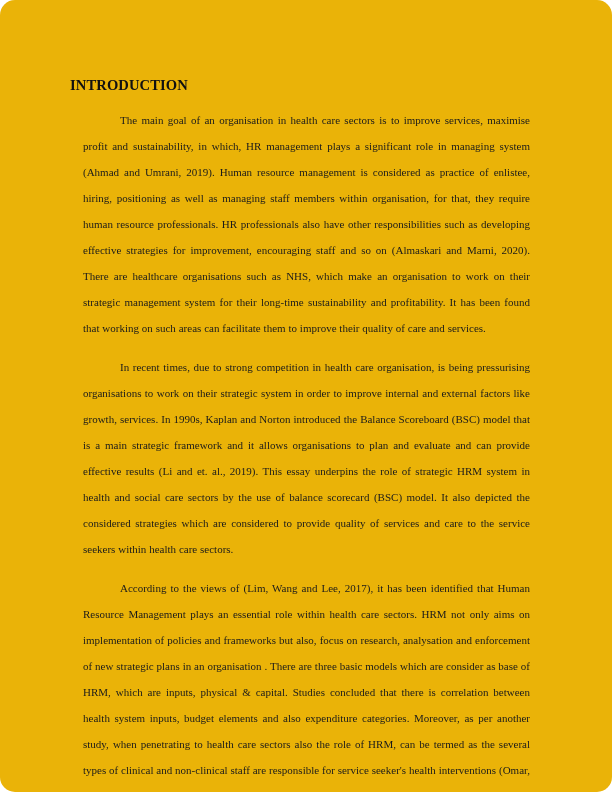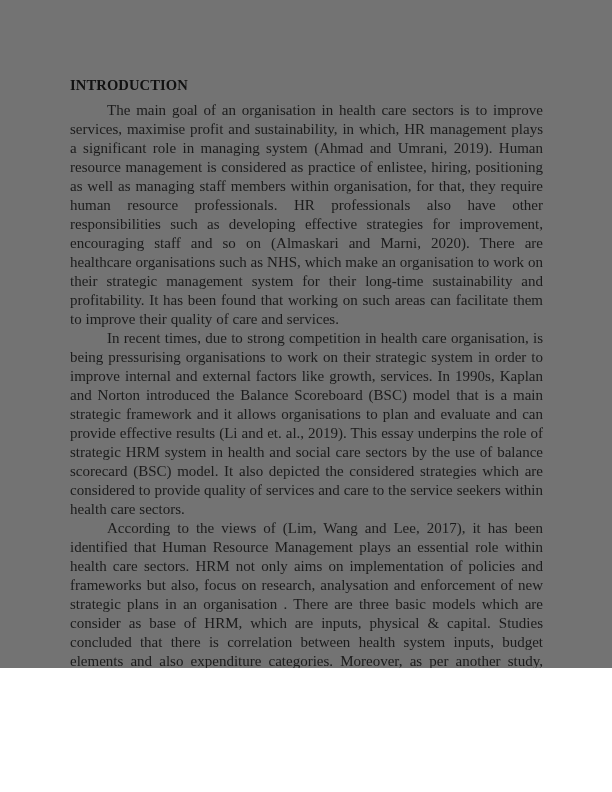--- a/index.html
+++ b/index.html
@@ -5,26 +5,27 @@
 <style>
   html, body {
     margin: 0;
     padding: 0;
     background: #ffffff;
   }
 
   .page {
     position: relative;
     width: 612px;
-    height: 668px;
-    background: #737373;
+    height: 792px;
+    background: #eab308;
     box-sizing: border-box;
     overflow: hidden;
     font-family: "Liberation Serif", "DejaVu Serif", serif;
     color: #191919;
+    border-radius: 15px;
   }
 
   .content {
     position: absolute;
     left: 70px;
     top: 76px;
     width: 473px;
   }
 
   h1.doc-heading {
@@ -33,23 +34,23 @@
     font-weight: bold;
     letter-spacing: 0.1px;
     margin: 0 0 7px 0;
     padding: 0;
     line-height: 18px;
     color: #111111;
     text-align: left;
   }
 
   p.body-para {
-    font-size: 15px;
-    line-height: 19px;
-    margin: 0;
+    font-size: 11px;
+    line-height: 26px;
+    margin: 13px;
     padding: 0;
     text-align: justify;
     text-justify: inter-word;
     text-indent: 37px;
     color: #1b1b1b;
     -webkit-hyphens: none;
     hyphens: none;
     word-spacing: 0.1px;
   }
 

